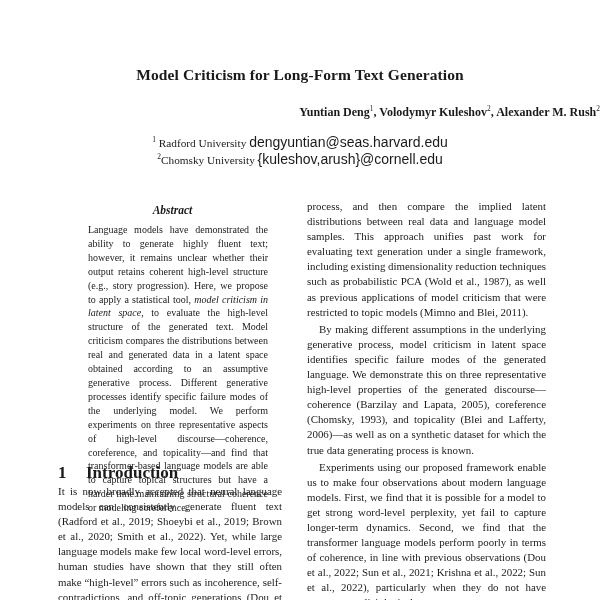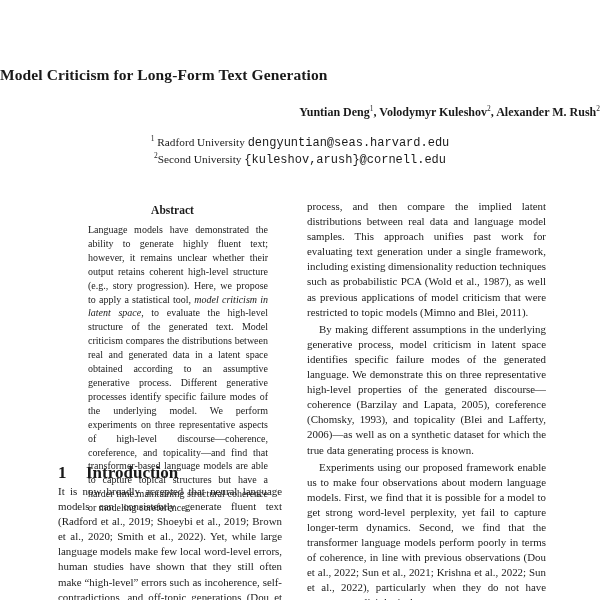--- a/index.html
+++ b/index.html
@@ -1,30 +1,30 @@
 <!DOCTYPE html>
 <html><head>
   <meta charset="utf-8">
   <style>
     html, body { margin: 0; padding: 0; background: #ffffff; }
     body { width: 600px; height: 600px; overflow: hidden; position: relative;
            font-family: "Liberation Serif", "DejaVu Serif", serif; color: #1a1a1a; }
     .page { position: absolute; left: 0; top: 0; width: 600px; height: 600px; }
-    .title { position: absolute; top: 66px; left: 0; width: 600px; 
+    .title { position: absolute; top: 66px; left: 0; width: 600px; text-align: center;
              font-weight: bold; font-size: 15.5px; letter-spacing: 0.1px; }
     .authors { position: absolute; top: 104px; left: 0; width: 600px; text-align: right;
                font-weight: bold; font-size: 12px; }
     .authors sup, .affil sup { font-size: 7.5px; font-weight: normal; vertical-align: 5px; }
     .affil { position: absolute; left: 0; width: 600px; text-align: center; font-size: 11.3px; }
-    .affil .mono { font-family: Liberation Mono, monospace; font-size: 12px; }
+    .affil .mono { font-family: Liberation Sans, sans-serif; font-size: 14px; }
     .affil1 { top: 134px; }
     .affil2 { top: 151px; }
 
     .abstract-head { position: absolute; top: 204px; left: 55px; width: 235px; text-align: center;
-                     font-weight: bold; font-size: 11.5px; }
+                     font-weight: bold; font-size: 11.5px; font-style: italic; }
     .abstract { position: absolute; top: 223px; left: 88px; width: 180px;
                 font-size: 10px; line-height: 13.9px; text-align: justify; hyphens: manual; }
     .abstract i { font-style: italic; }
 
     .sec-head { position: absolute; top: 463px; left: 58px; font-weight: bold; font-size: 17px; }
     .sec-head .num { display: inline-block; width: 28px; }
 
     .col-left { position: absolute; top: 484px; left: 58px; width: 224px;
                 font-size: 10.9px; line-height: 15.1px; text-align: justify; }
     .col-right { position: absolute; top: 199px; left: 307px; width: 239px;
@@ -41,21 +41,21 @@
   <div class="authors">
     <span>Yuntian Deng</span><sup>1</sup><span>, </span><span>Volodymyr Kuleshov</span><sup>2</sup><span>, </span><span>Alexander M. Rush</span><sup>2</sup>
   </div>
 
   <div class="affil affil1">
     <sup>1</sup>
     <span>Radford University</span>
     <span class="mono">dengyuntian@seas.harvard.edu</span>
   </div>
   <div class="affil affil2">
-    <sup>2</sup><span>Second University</span>
+    <sup>2</sup><span>Chomsky University</span>
     <span class="mono">{kuleshov,arush}@cornell.edu</span>
   </div>
 
   <div class="abstract-head">Abstract</div>
   <div class="abstract"><span>Language models have demonstrated the ability to generate highly fluent text; however, it remains unclear whether their output retains coherent high-level structure (e.g., story progression). Here, we propose to apply a statistical tool, </span><i>model criticism in latent space</i><span>, to evaluate the high-level structure of the generated text. Model criticism compares the distributions between real and generated data in a latent space obtained according to an assumptive generative process. Different generative processes identify specific failure modes of the underlying model. We perform experiments on three representative aspects of high-level discourse—coherence, coreference, and topicality—and find that transformer-based language models are able to capture topical structures but have a harder time maintaining structural coherence or modeling coreference.</span></div>
 
   <div class="sec-head">
     <span class="num">1</span><span>Introduction</span>
   </div>
   <div class="col-left">

